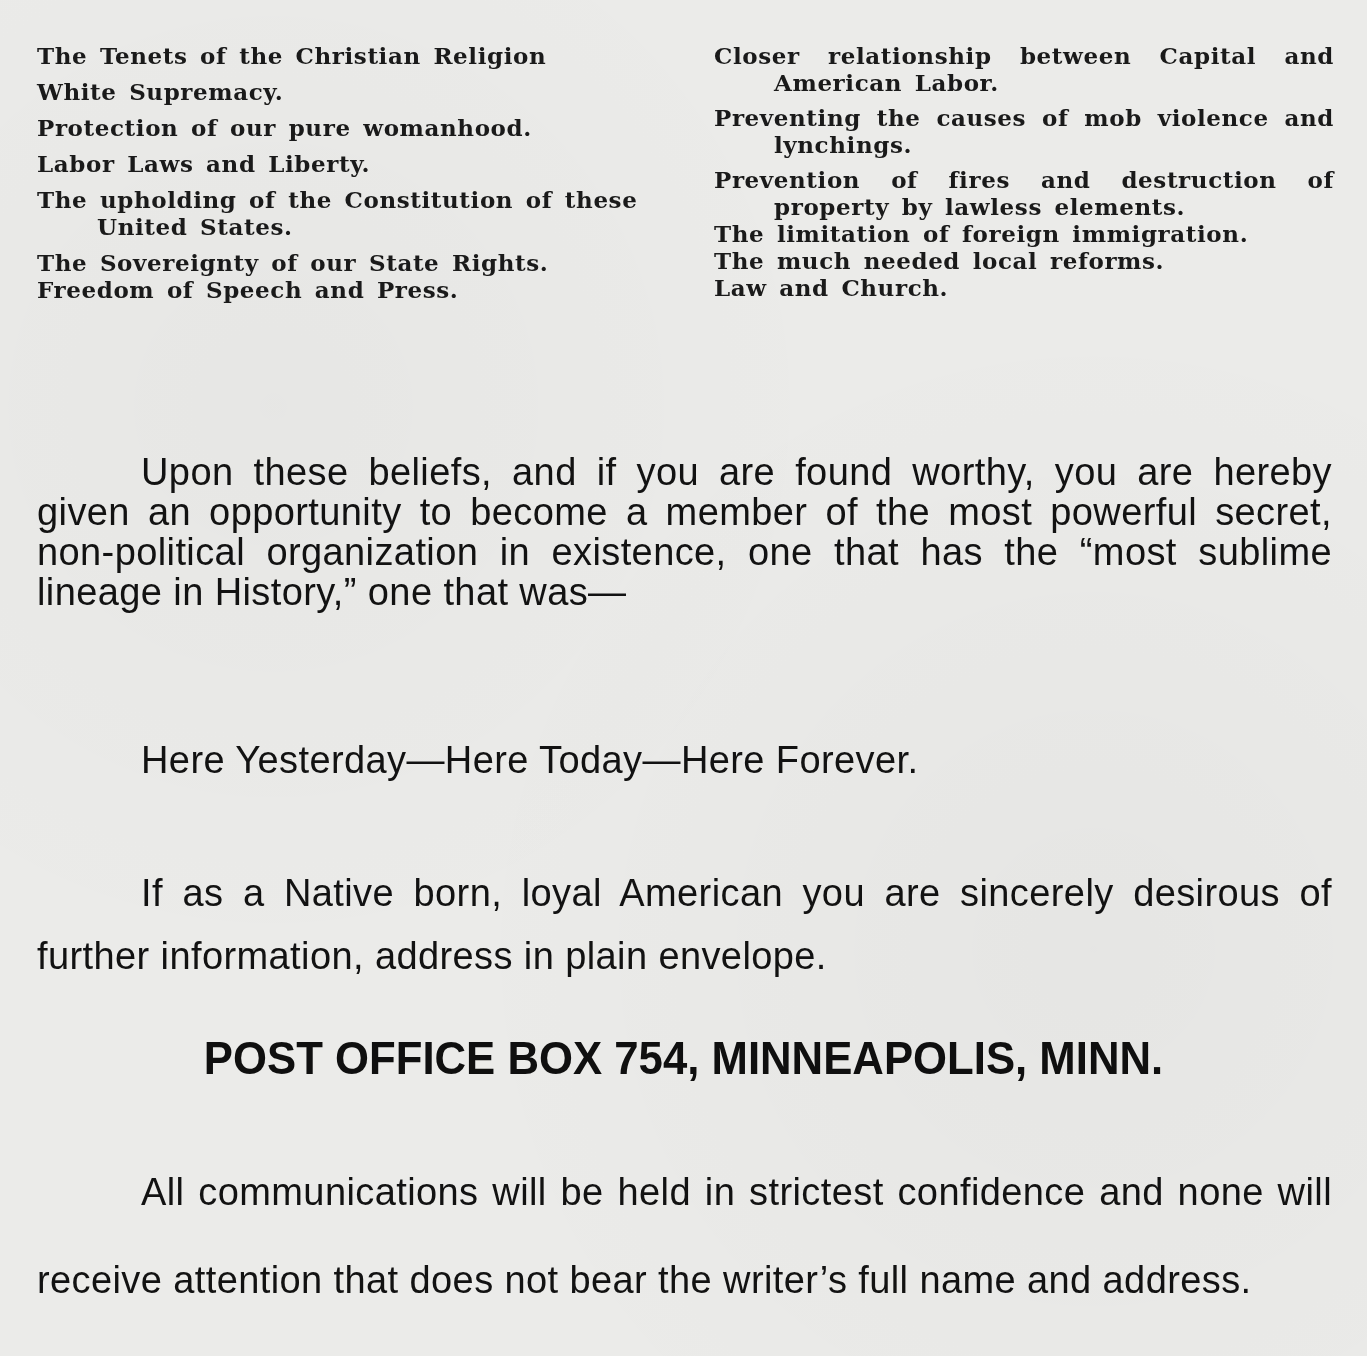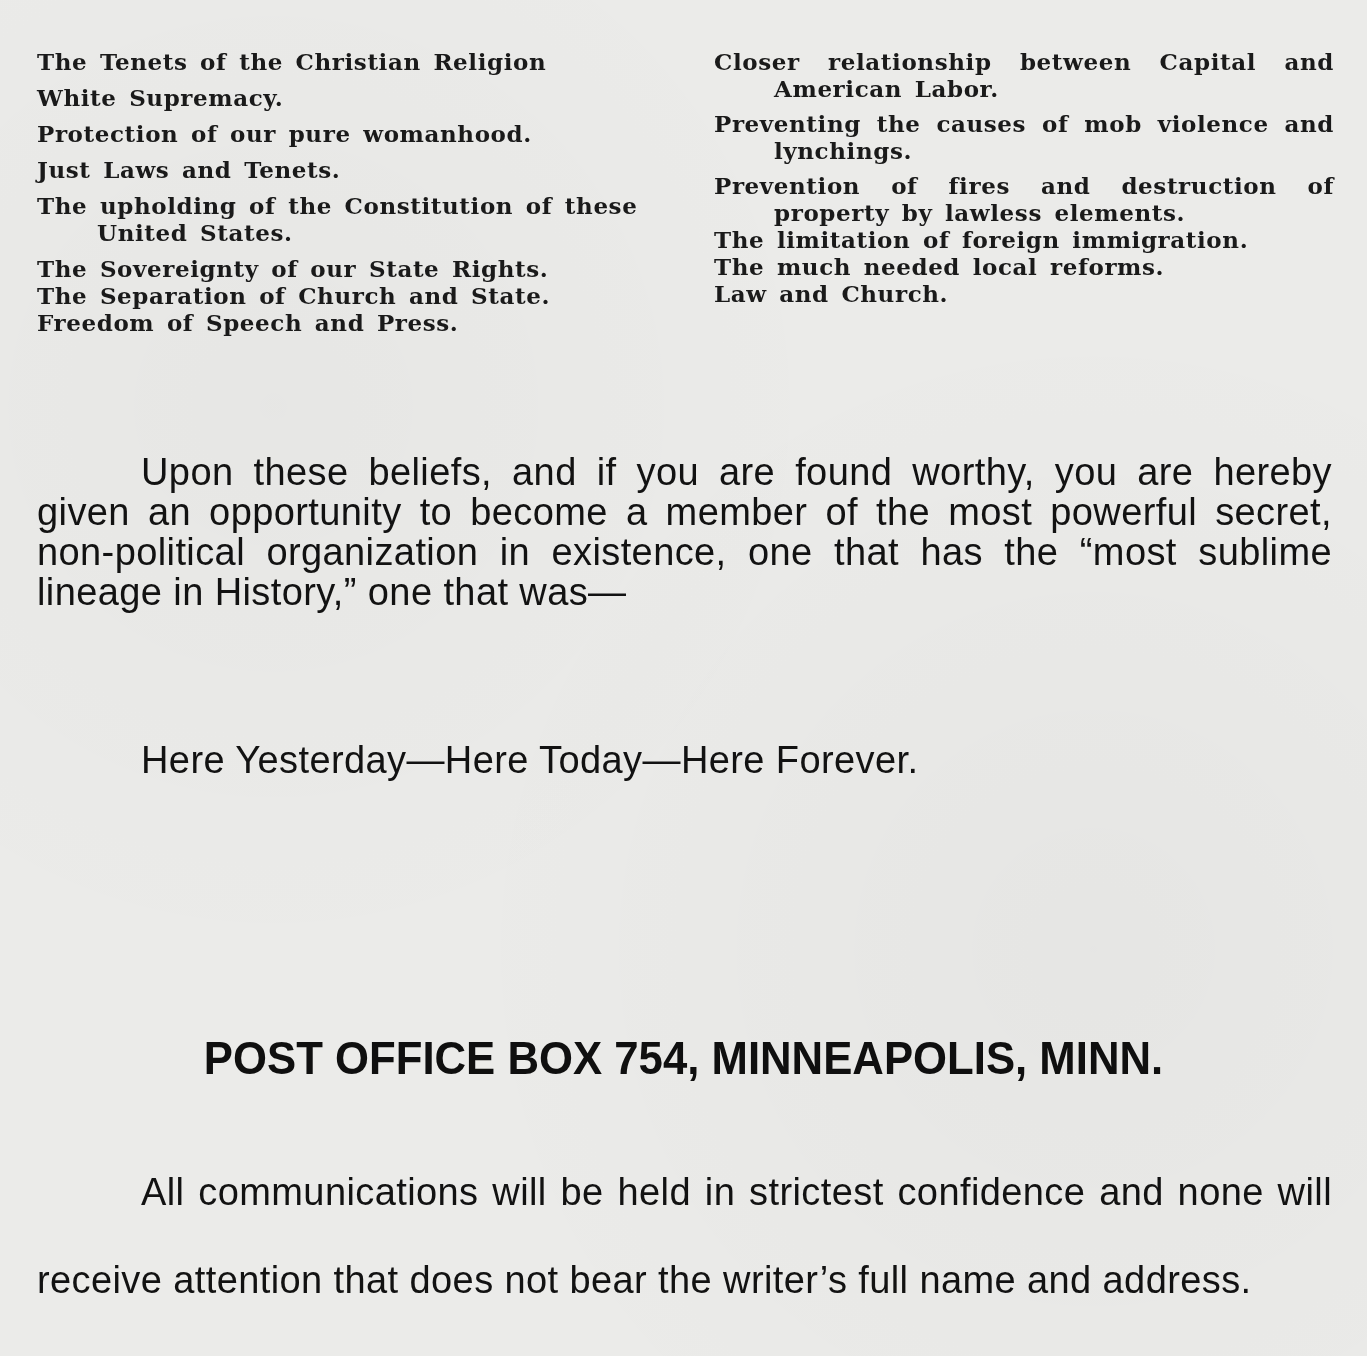--- a/index.html
+++ b/index.html
@@ -17,21 +17,21 @@
     .page {
       position: absolute;
       inset: 0;
       background:
         radial-gradient(circle at 20% 30%, rgba(0,0,0,0.02), transparent 40%),
         radial-gradient(circle at 80% 70%, rgba(0,0,0,0.025), transparent 45%),
         #ebebe9;
     }
     .columns {
       position: absolute;
-      top: 48px;
+      top: 42px;
       left: 0;
       width: 1124px;
       height: 340px;
     }
     .col {
       position: absolute;
       top: 0;
       font-family: "DejaVu Serif", serif;
       font-size: 23px;
       line-height: 27px;
@@ -87,44 +87,46 @@
 </head>
 <body>
 
 <div class="page">
 
   <div class="columns">
     <div class="col col-left">
       <p class="tenet spaced">The Tenets of the Christian Religion</p>
       <p class="tenet spaced">White Supremacy.</p>
       <p class="tenet spaced">Protection of our pure womanhood.</p>
-      <p class="tenet spaced">Just Laws and Tenets.</p>
+      <p class="tenet spaced">Labor Laws and Liberty.</p>
       <p class="tenet spaced">The upholding of the Constitution of these United States.</p>
       <p class="tenet">The Sovereignty of our State Rights.</p>
-      <p class="tenet">The Separation of Church and State.</p>
       <p class="tenet">Freedom of Speech and Press.</p>
     </div>
     <div class="col col-right">
       <p class="tenet spaced">Closer relationship between Capital and American Labor.</p>
       <p class="tenet spaced">Preventing the causes of mob violence and lynchings.</p>
       <p class="tenet">Prevention of fires and destruction of property by lawless elements.</p>
       <p class="tenet">The limitation of foreign immigration.</p>
       <p class="tenet">The much needed local reforms.</p>
       <p class="tenet">Law and Church.</p>
     </div>
   </div>
 
   <div class="body-text p1">
     <p class="para">Upon these beliefs, and if you are found worthy, you are hereby given an opportunity to become a member of the most powerful secret, non-political organization in existence, one that has the “most sublime lineage in History,” one that was—</p>
   </div>
 
   <div class="body-text motto">
     <p class="para">Here Yesterday—Here Today—Here Forever.</p>
   </div>
 
+  <div class="body-text p2">
+    <p class="para">If as a Native born, loyal American you are sincerely desirous of further information, address in plain envelope.</p>
+  </div>
 
   <div class="address">POST OFFICE BOX 754, MINNEAPOLIS, MINN.</div>
 
   <div class="body-text p3">
     <p class="para">All communications will be held in strictest confidence and none will receive attention that does not bear the writer’s full name and address.</p>
   </div>
 
 </div>
 
 </body></html>

